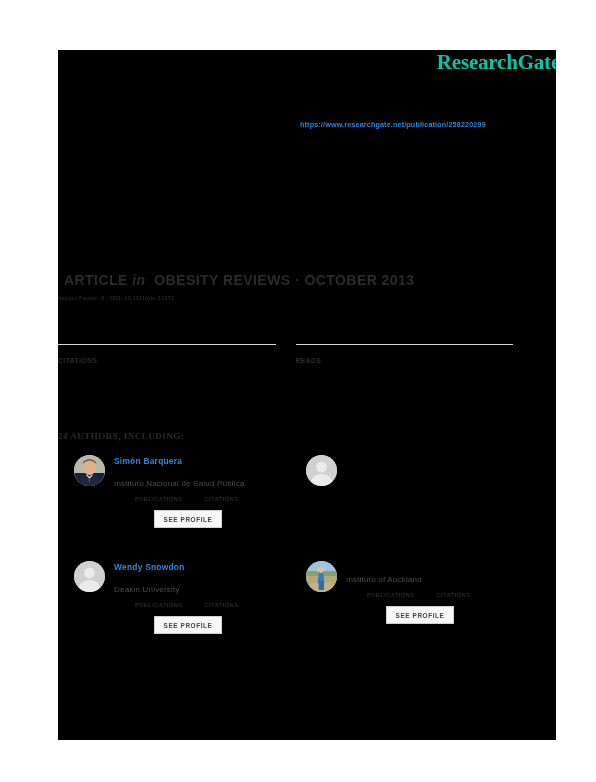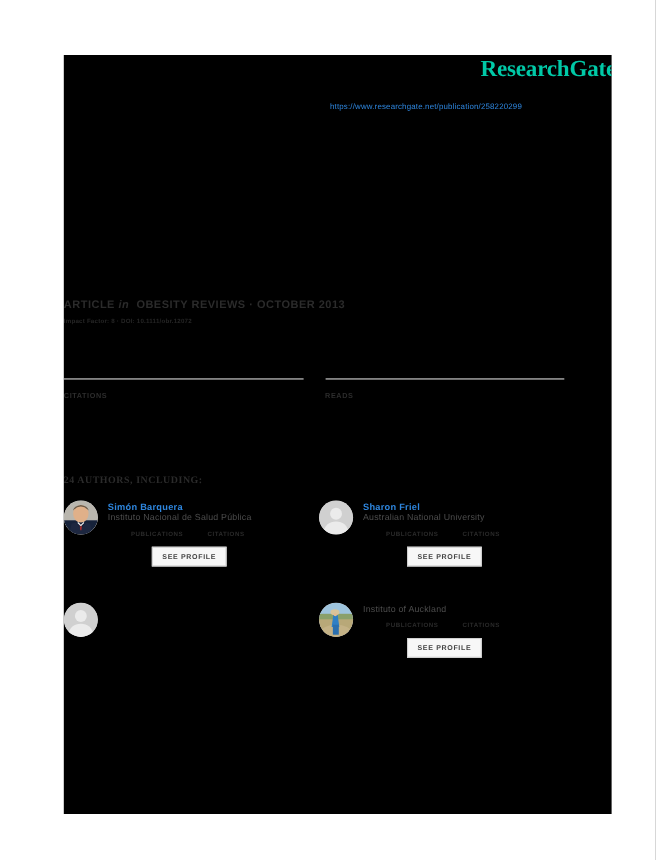--- a/index.html
+++ b/index.html
@@ -43,26 +43,27 @@
     font-size: 21px;
     letter-spacing: -0.2px;
     color: #00c9a7;
     white-space: nowrap;
   }
 
   
   .source-url {
     position: absolute;
     left: 242px;
-    top: 42px;
+    top: 70px;
     font-size: 7.2px;
     letter-spacing: 0.15px;
     color: #2e86de;
     white-space: nowrap;
     font-family: "Liberation Sans", sans-serif;
+    font-weight: bold;
   }
 
   
   .hidden-text {
     color: #000000;
     position: absolute;
     left: 0px;
     white-space: pre-wrap;
   }
   #doc-title {
@@ -80,24 +81,25 @@
   }
 
   
   .pub-meta {
     position: absolute;
     left: 0px;
     top: 222px;
     white-space: nowrap;
   }
   .pub-meta-line {
-    font-size: 10px;
+    font-size: 14px;
     letter-spacing: 0.45px;
     color: #2b2b2b;
     font-weight: bold;
+    margin-left: 6px;
   }
   .pub-meta-line .italic-in {
     font-style: italic;
     font-weight: bold;
   }
   .pub-impact {
     margin-top: 7px;
     font-size: 5.6px;
     letter-spacing: 0.2px;
     color: #262626;
@@ -143,21 +145,21 @@
     left: 0px;
     top: 381px;
     font-size: 9px;
     letter-spacing: 0.5px;
     color: #2b2b2b;
     font-weight: bold;
     font-family: Liberation Serif, serif;
   }
   .authors-grid {
     position: absolute;
-    left: 0px;
+    left: 16px;
     top: 405px;
     width: 470px;
     display: flex;
     flex-wrap: wrap;
     row-gap: 33px;
     column-gap: 0px;
   }
   .author-card {
     width: 232px;
     position: relative;
@@ -177,21 +179,21 @@
   .avatar svg { display: block; width: 100%; height: 100%; }
   .author-body { flex: 1 1 auto; min-width: 0; padding-top: 1px; }
   .author-name {
     font-size: 8.4px;
     font-weight: bold;
     color: #2e86de;
     letter-spacing: 0.25px;
     white-space: nowrap;
   }
   .author-affil {
-    margin-top: 0;
+    margin-top: 13px;
     font-size: 8px;
     color: #4d4d4d;
     letter-spacing: 0.2px;
     white-space: nowrap;
   }
   .author-stats {
     margin-top: 8px;
     padding-left: 21px;
     display: flex;
     gap: 22px;
@@ -314,51 +316,51 @@
                 <circle cx="15.5" cy="15.5" r="15.5"></circle>
               </clipPath>
             </defs>
           <g clip-path="url(#c2)">
             <rect width="31" height="31" fill="#d0d0d0"></rect>
             <circle cx="15.5" cy="12" r="5.4" fill="#ebebeb"></circle>
             <path d="M4 31 C4 22.5 9.5 19 15.5 19 C21.5 19 27 22.5 27 31 Z" fill="#ebebeb"></path>
           </g>
         </svg>
       </div>
-      <div class="author-body">
-        <div class="author-name">Sharon Friel</div>
-        <div class="author-affil">Australian National University</div>
-        <div class="author-stats">
-          <div class="author-stat">
-            <div class="author-stat-num"></div>
-            <div class="author-stat-label">PUBLICATIONS</div>
-          </div>
-          <div class="author-stat">
-            <div class="author-stat-num"></div>
-            <div class="author-stat-label">CITATIONS</div>
-          </div>
-        </div>
-        <button class="see-profile-btn">SEE PROFILE</button>
-      </div>
     </div>
 
     <div class="author-card">
       <div class="avatar">
         <svg viewBox="0 0 31 31" xmlns="http://www.w3.org/2000/svg" aria-hidden="true">
           <defs>
               <clipPath id="c3">
                 <circle cx="15.5" cy="15.5" r="15.5"></circle>
               </clipPath>
             </defs>
           <g clip-path="url(#c3)">
             <rect width="31" height="31" fill="#d0d0d0"></rect>
             <circle cx="15.5" cy="12" r="5.4" fill="#ebebeb"></circle>
             <path d="M4 31 C4 22.5 9.5 19 15.5 19 C21.5 19 27 22.5 27 31 Z" fill="#ebebeb"></path>
           </g>
         </svg>
+      </div>
+      <div class="author-body">
+        <div class="author-name">Wendy Snowdon</div>
+        <div class="author-affil">Deakin University</div>
+        <div class="author-stats">
+          <div class="author-stat">
+            <div class="author-stat-num"></div>
+            <div class="author-stat-label">PUBLICATIONS</div>
+          </div>
+          <div class="author-stat">
+            <div class="author-stat-num"></div>
+            <div class="author-stat-label">CITATIONS</div>
+          </div>
+        </div>
+        <button class="see-profile-btn">SEE PROFILE</button>
       </div>
     </div>
 
     <div class="author-card">
       <div class="avatar">
         <svg viewBox="0 0 31 31" xmlns="http://www.w3.org/2000/svg" aria-hidden="true">
           <defs>
               <clipPath id="c4">
                 <circle cx="15.5" cy="15.5" r="15.5"></circle>
               </clipPath>

